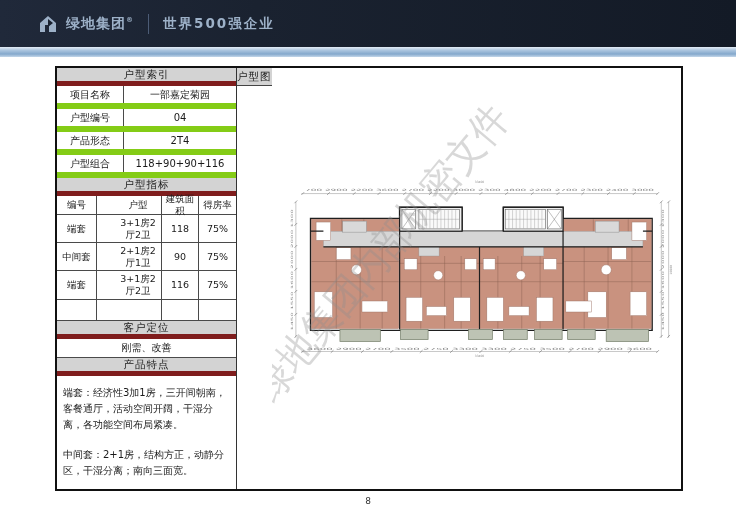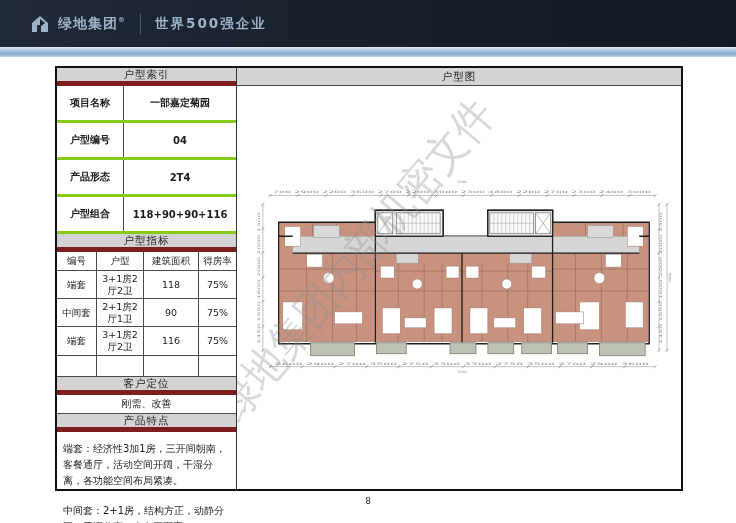--- a/index.html
+++ b/index.html
@@ -5,55 +5,55 @@
   * { margin:0; padding:0; box-sizing:border-box; }
   html,body { width:736px; height:523px; }
   body {
     font-family:"DejaVu Sans","Liberation Sans",sans-serif;
     background:#ffffff; color:#1a1a1a; position:relative; overflow:hidden;
   }
   
   .topbar {
     position:absolute; left:0; top:0; width:736px; height:47px;
     background:linear-gradient(90deg,#20293a 0%,#1a2230 35%,#131a26 100%);
-    display:flex; align-items:center; padding-left:30px;
+    display:flex; align-items:center; padding-left:38px;
   }
   .brand-wrap { display:flex; align-items:center; gap:8px; }
   .logo-glyph { width:20px; height:18px; display:inline-block; }
   .brand-text { color:#9db1c8; font-size:14px; font-weight:bold; letter-spacing:1px; }
   .reg { color:#9db1c8; font-size:7px; vertical-align:super; }
   .bar-sep { width:1px; height:20px; background:#4c5c76; margin:0 14px; }
   .tagline { color:#9db1c8; font-size:13.5px; font-weight:bold; letter-spacing:2px; }
   .accent-strip {
     position:absolute; left:0; top:47px; width:736px; height:10px;
     background:linear-gradient(180deg,#e3ecf5 0%,#aac4de 35%,#84a8cc 70%,#c3d6e9 100%);
   }
   
   .sheet {
     position:absolute; left:55px; top:66px; width:628px; height:425px;
     border:2px solid #111; display:flex; background:#fff;
   }
   .left-panel { width:180px; border-right:1px solid #333; display:flex; flex-direction:column; }
-  .right-panel { flex:1; display:flex; flex-direction:column; position:relative;text-align:center; }
+  .right-panel { flex:1; display:flex; position:relative;text-align:center; }
   .sec-title {
     background:#d3d3d3; border-bottom:5px solid #7f1d1d;
     display:flex; align-items:center; justify-content:center;
     font-size:10.5px; height:18px; flex:none; letter-spacing:1px;
   }
-  .kv-row { display:flex; height:37px; flex:none; border-bottom:3px solid #84cc16; font-size:10px;font-weight:bold; }
+  .kv-row { display:flex; height:23px; flex:none; border-bottom:6px solid #84cc16; font-size:10px; }
   .kv-label { width:67px; border-right:1px solid #4a4a4a; display:flex; align-items:center; justify-content:center; }
   .kv-value { flex:1; display:flex; align-items:center; justify-content:center; }
   .m-head { display:flex; height:19px; flex:none; border-bottom:1px solid #4a4a4a; font-size:9.5px; }
   .m-row  { display:flex; height:28px; flex:none; border-bottom:1px solid #4a4a4a; font-size:9.5px; }
   .m-row.last { height:29px; }
   .m-row.empty { height:21px; }
   .mc { display:flex; align-items:center; justify-content:center; text-align:center;
         border-right:1px solid #4a4a4a; line-height:1.25; padding:8px 2px; }
   .mc:last-child { border-right:none; }
-  .c1 { width:40px; } .c2 { width:47px; } .c3 { flex:1; } .c4 { width:37px; }
+  .c1 { width:40px; } .c2 { width:47px;margin-left:18px; } .c3 { flex:1; } .c4 { width:37px; }
   .pos-value { height:19px; flex:none; border-bottom:1px solid #4a4a4a; display:flex;
                align-items:center; justify-content:center; font-size:10px;text-align:center; }
   .features { flex:1; padding:9px 6px; font-size:10px; line-height:1.62; text-align:left; }
   .features p { margin-bottom:13px; }
   
   .plan-title-row {
     background:#d3d3d3; border-bottom:1px solid #444; height:18px; flex:none;
     display:flex; align-items:center; justify-content:center; font-size:10.5px; letter-spacing:1px;
   }
   .plan-area { flex:1; position:relative; overflow:hidden; }

